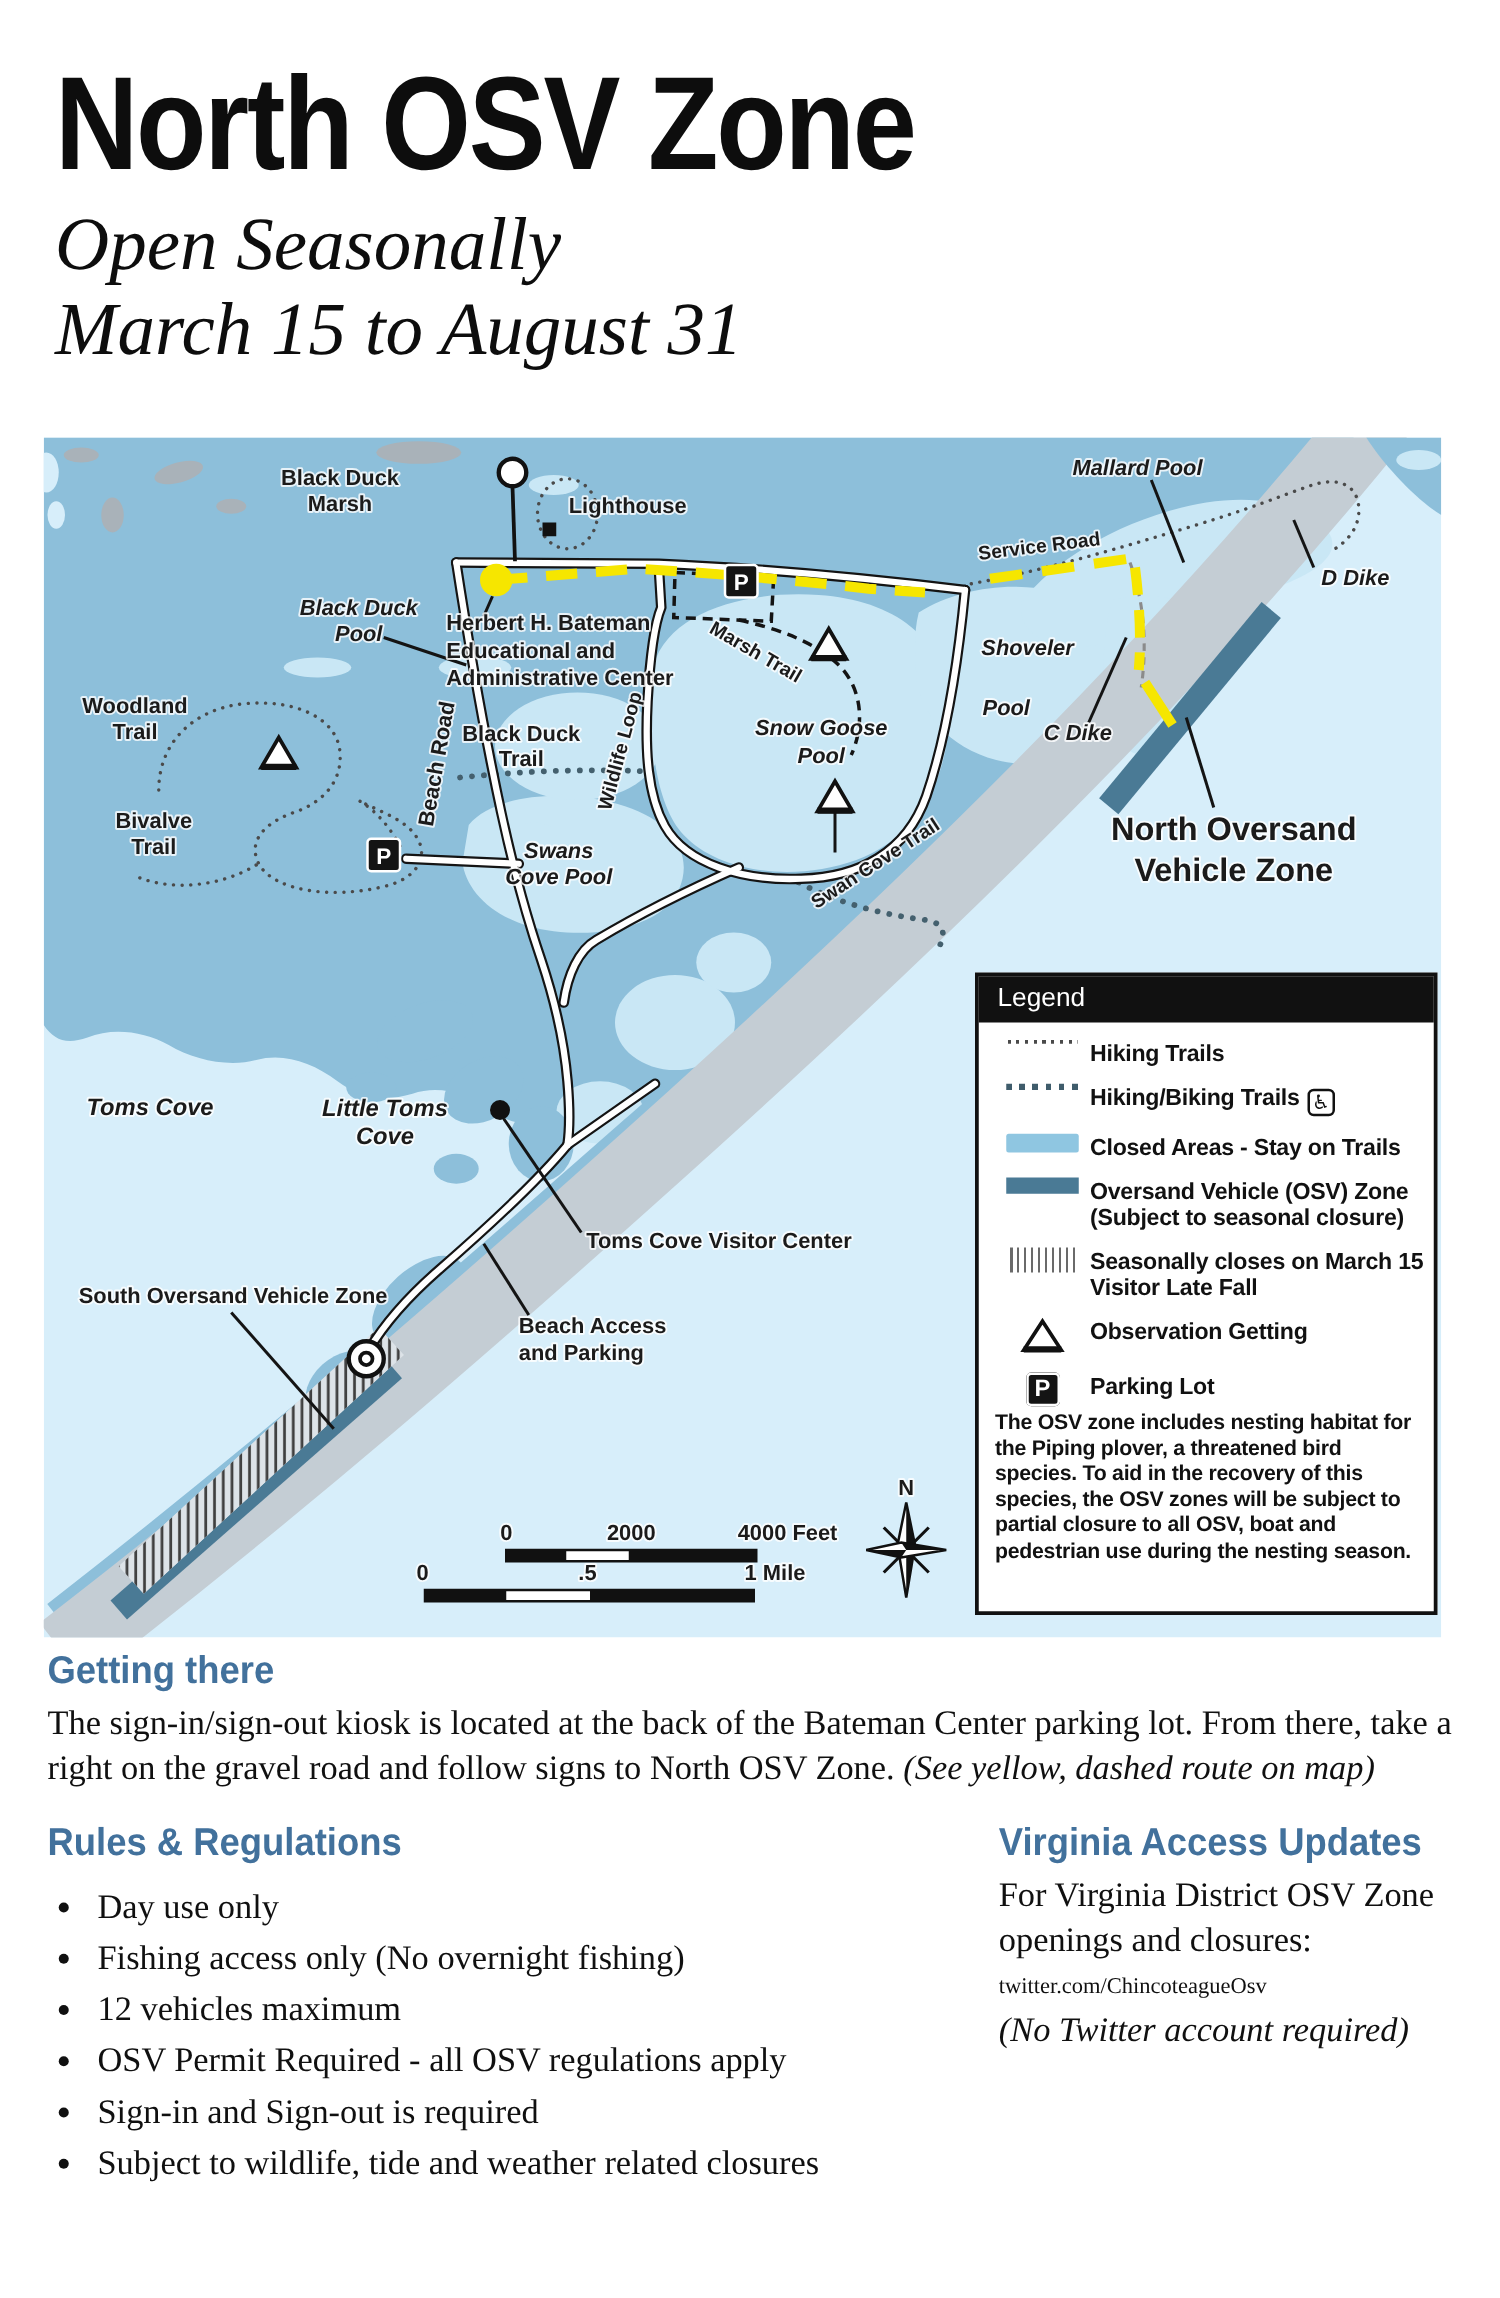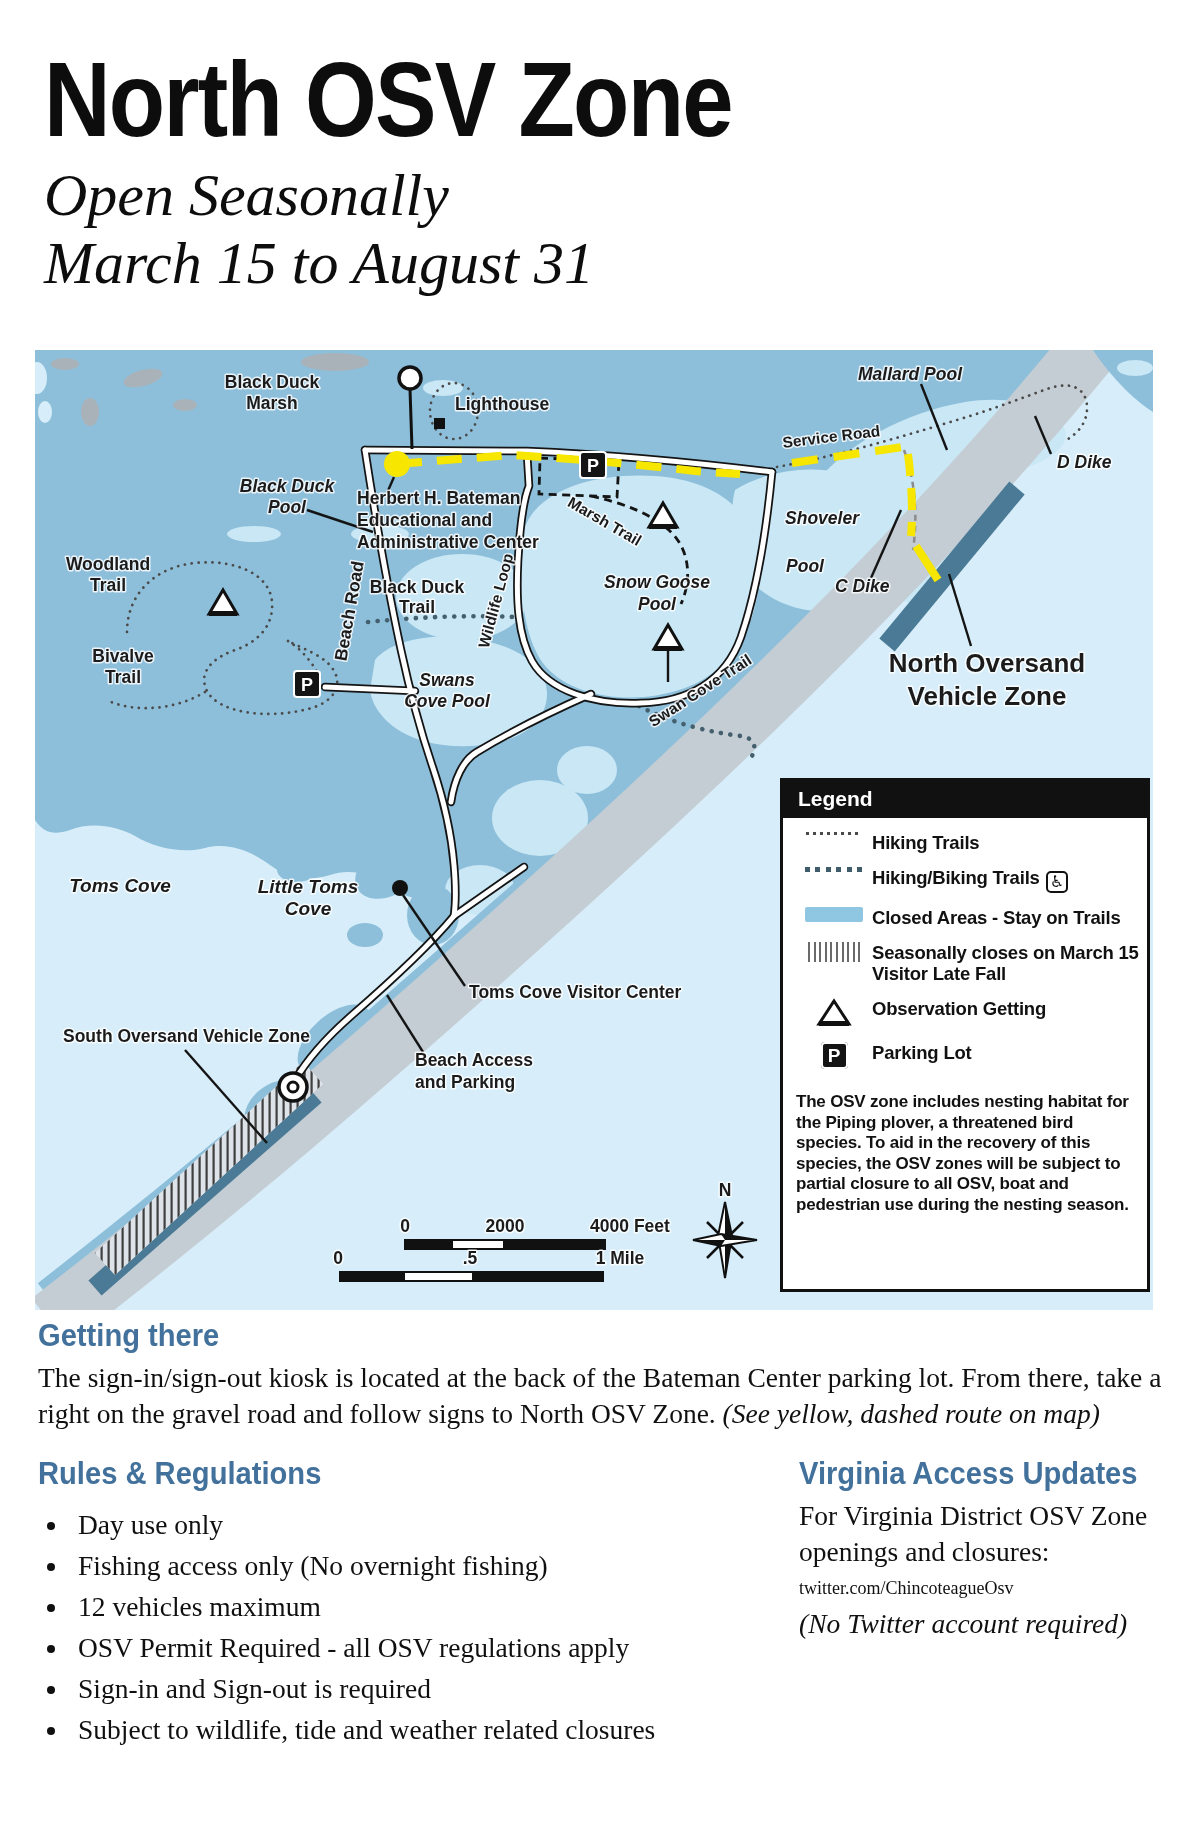--- a/index.html
+++ b/index.html
@@ -22,34 +22,34 @@
   .roadc path,.roadc use{stroke:#141414;stroke-width:8.5;fill:none;stroke-linejoin:round;stroke-linecap:round;}
   .roadf path,.roadf use{stroke:#ffffff;stroke-width:5;fill:none;stroke-linejoin:round;stroke-linecap:round;}
   .hikes{stroke:#4a4a4a;stroke-width:2.7;fill:none;stroke-dasharray:.1 6.8;stroke-linecap:round;}
   .bikes{stroke:#44606e;stroke-width:4.6;fill:none;stroke-dasharray:.1 9.5;stroke-linecap:round;}
   .dashes{stroke:#141414;stroke-width:2.8;fill:none;stroke-dasharray:8 5.5;}
   .yroute{stroke:#f6e600;stroke-width:8;fill:none;}
   .leader{stroke:#141414;stroke-width:2.4;fill:none;}
   
   .legend{position:absolute;left:745px;top:428px;width:370px;height:514px;background:#fff;
           border:3px solid #111;box-sizing:border-box;}
-  .legend-header{background:#111;color:#fff;font-size:21px;font-weight:bold;padding:6px 0 7px 15px;}
+  .legend-header{background:#111;color:#fff;font-size:21px;font-weight:normal;padding:6px 0 7px 15px;}
   .lrow{display:flex;align-items:flex-start;margin:14px 8px 0 13px;}
   .lswatch{width:76px;flex:0 0 76px;display:flex;justify-content:center;align-items:center;}
   .llabel{font-weight:bold;font-size:18.5px;line-height:21px;color:#111;letter-spacing:-.2px;}
   .sw-dots1{width:56px;height:3px;background:repeating-linear-gradient(90deg,#4a4a4a 0 2.6px,transparent 2.6px 7px);}
   .sw-dots2{width:58px;height:5px;background:repeating-linear-gradient(90deg,#3f5c6b 0 4.6px,transparent 4.6px 10.5px);}
   .sw-closed{width:58px;height:15px;background:#8fc6e1;border-radius:2px;}
   .sw-osv{width:58px;height:13px;background:#4a7a95;}
   .sw-hatch{width:52px;height:20px;background:repeating-linear-gradient(90deg,#6a6a6a 0 2px,transparent 2px 5.6px);}
   .sw-p{width:27px;height:27px;background:#141414;border-radius:4px;color:#fff;font-weight:bold;
         font-size:19px;display:flex;align-items:center;justify-content:center;box-shadow:inset 0 0 0 2px #fff;}
   .wc{display:inline-block;border:2px solid #111;border-radius:5px;font-size:16px;line-height:1;
       padding:1px 2px;margin-left:6px;font-family:"DejaVu Sans",sans-serif;vertical-align:-3px;}
-  .lnote{margin:23px 10px 0 13px;font-size:17px;line-height:20.5px;font-weight:bold;letter-spacing:-.2px;color:#111;}
+  .lnote{margin:3px 10px 0 13px;font-size:17px;line-height:20.5px;font-weight:bold;letter-spacing:-.2px;color:#111;}
   
   .sections{position:absolute;left:38px;top:1318px;width:1124px;}
   h2{color:#42719c;font-size:31px;font-weight:bold;margin:0 0 6px 0;
      transform:scaleX(.94);transform-origin:left;white-space:nowrap;}
   .body-serif{font-family:"Liberation Serif",serif;font-size:27.5px;line-height:36px;color:#101010;}
   .cols{display:flex;margin-top:24px;gap:48px;}
   .rules{flex:0 0 665px;}
   .rules ul{margin:16px 0 0 0;padding-left:32px;}
   .rules li{font-family:"Liberation Serif",serif;font-size:27.5px;line-height:33px;
             margin-bottom:8px;padding-left:8px;color:#101010;}
@@ -307,20 +307,29 @@
       <div class="llabel"><span>Hiking/Biking Trails</span><span class="wc">♿</span></div>
     </div>
     <div class="lrow">
       <div class="lswatch">
             <div class="sw-closed"></div>
           </div>
       <div class="llabel">Closed Areas - Stay on Trails</div>
     </div>
     <div class="lrow">
       <div class="lswatch">
+            <div class="sw-osv"></div>
+          </div>
+      <div class="llabel">
+            <div>Oversand Vehicle (OSV) Zone</div>
+            <div>(Subject to seasonal closure)</div>
+          </div>
+    </div>
+    <div class="lrow">
+      <div class="lswatch">
             <div class="sw-hatch"></div>
           </div>
       <div class="llabel">
             <div>Seasonally closes on March 15</div>
             <div>Visitor Late Fall</div>
           </div>
     </div>
     <div class="lrow">
       <div class="lswatch">
         <svg width="36" height="30">

